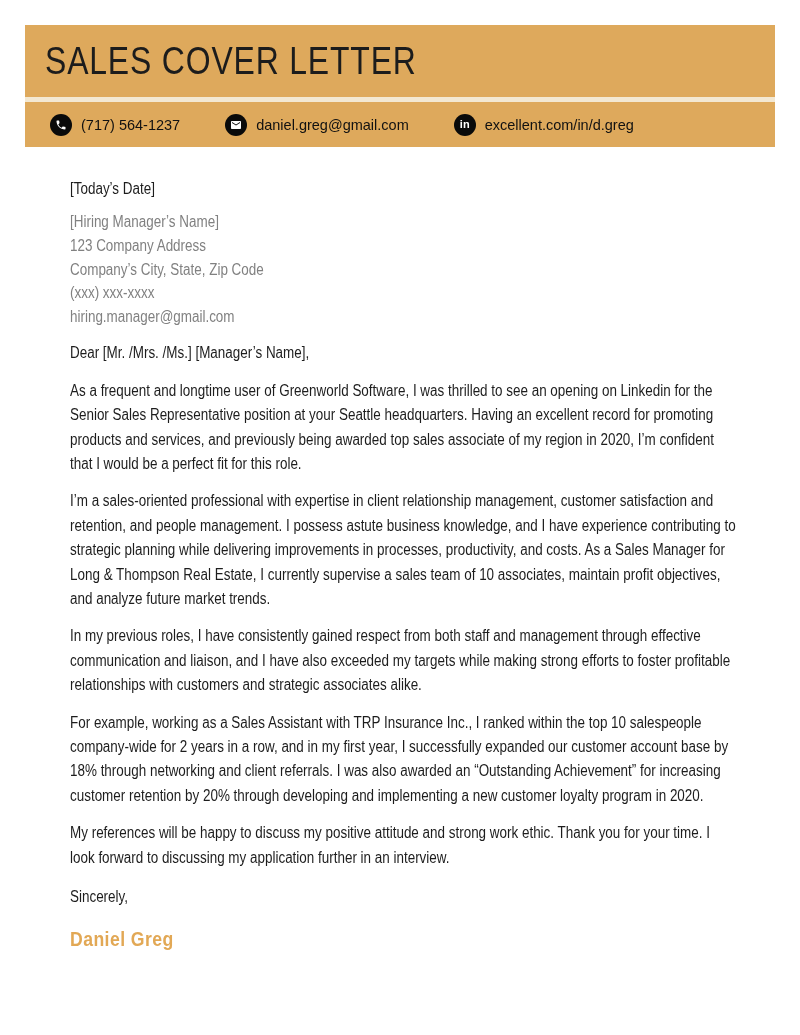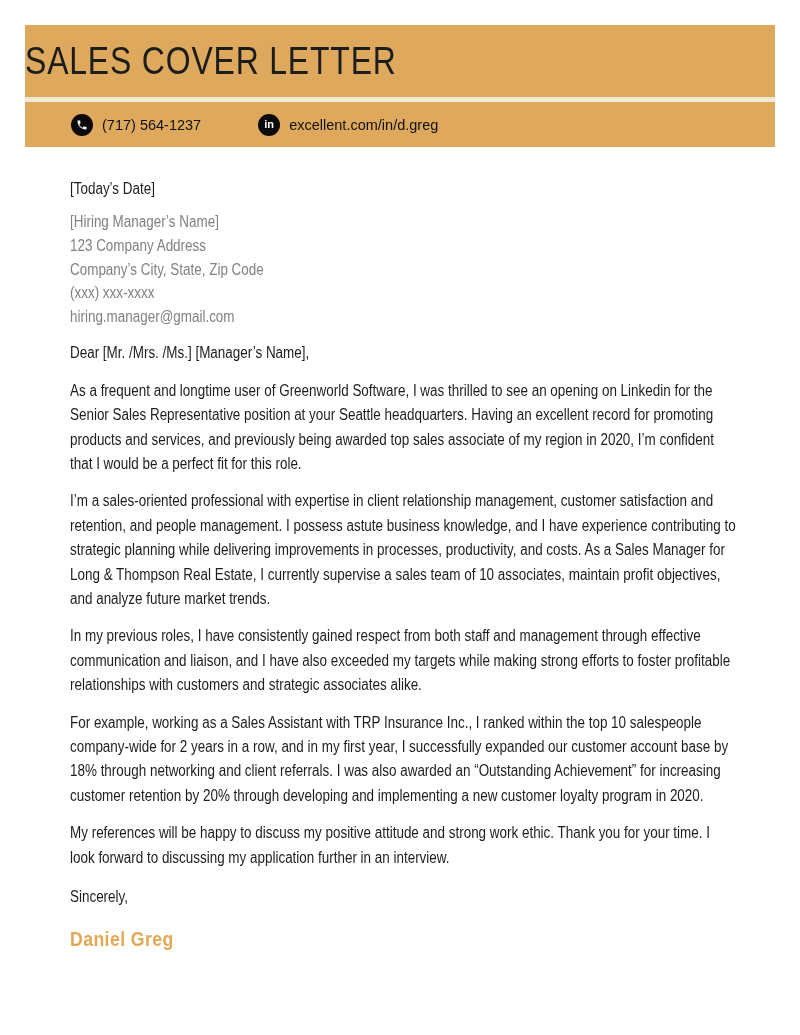--- a/index.html
+++ b/index.html
@@ -25,61 +25,61 @@
   
   .banner {
     margin: 25px 25px 0 25px;
     width: 750px;
   }
   .banner-title {
     height: 72px;
     background: var(--banner-gold);
     display: flex;
     align-items: center;
+    padding-left: 20px;
     overflow: hidden;
   }
   .title-text {
     font-size: 38px;
     font-weight: 400;
     color: #1C1C1C;
     letter-spacing: 1px;
     white-space: nowrap;
     transform: scaleX(0.84);
     transform-origin: left center;
   }
   .banner-sep {
     height: 5px;
     background: var(--separator);
   }
   .banner-contact {
     height: 45px;
     background: var(--banner-gold);
     display: flex;
     align-items: center;
-    padding-left: 34px;
+    padding-left: 25px;
   }
   .contact-item {
     display: flex;
     align-items: center;
     gap: 9px;
     font-size: 14.5px;
     color: #111111;
     cursor: default;
   }
   .contact-item + .contact-item { margin-left: 45px; }
   .icon-circle {
     width: 22px;
     height: 22px;
     border-radius: 50%;
     background: var(--icon-bg);
     display: flex;
     align-items: center;
     justify-content: center;
     flex: 0 0 auto;
-    margin-left: 12px;
   }
   .icon-circle svg { display: block; }
   .in-badge {
     color: #ffffff;
     font-size: 11px;
     font-weight: 700;
     line-height: 1;
     font-family: "Liberation Sans", sans-serif;
   }
 
@@ -129,20 +129,28 @@
 
       <div class="contact-item">
         <span class="icon-circle">
           <svg width="12" height="12" viewBox="0 0 24 24" fill="#ffffff" aria-hidden="true">
             <path d="M6.62 10.79c1.44 2.83 3.76 5.14 6.59 6.59l2.2-2.2c.27-.27.67-.36 1.02-.24 1.12.37 2.33.57 3.57.57.55 0 1 .45 1 1V20c0 .55-.45 1-1 1-9.39 0-17-7.61-17-17 0-.55.45-1 1-1h3.5c.55 0 1 .45 1 1 0 1.25.2 2.45.57 3.57.11.35.03.74-.25 1.02l-2.2 2.2z"></path>
           </svg>
         </span>
         <span>(717) 564-1237</span>
       </div>
 
+      <div class="contact-item">
+        <span class="icon-circle">
+          <svg width="12" height="12" viewBox="0 0 24 24" fill="#ffffff" aria-hidden="true">
+            <path d="M20 4H4c-1.1 0-1.99.9-1.99 2L2 18c0 1.1.9 2 2 2h16c1.1 0 2-.9 2-2V6c0-1.1-.9-2-2-2zm0 4l-8 5-8-5V6l8 5 8-5v2z"></path>
+          </svg>
+        </span>
+        <span>daniel.greg@gmail.com</span>
+      </div>
 
       <div class="contact-item">
         <span class="icon-circle">
           <span class="in-badge">in</span>
         </span>
         <span>excellent.com/in/d.greg</span>
       </div>
 
     </div>
   </div>

